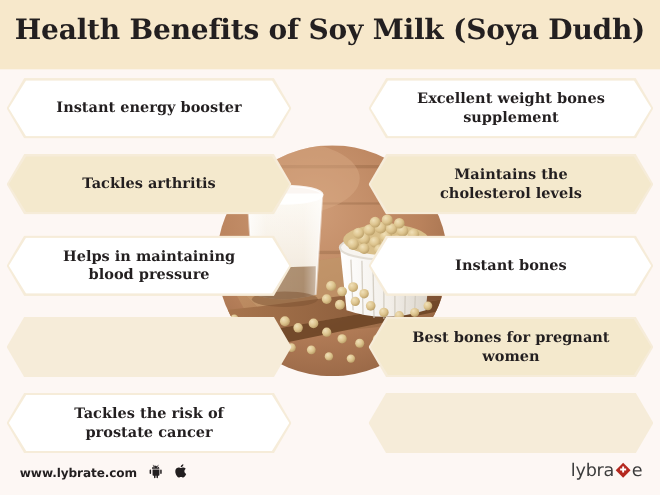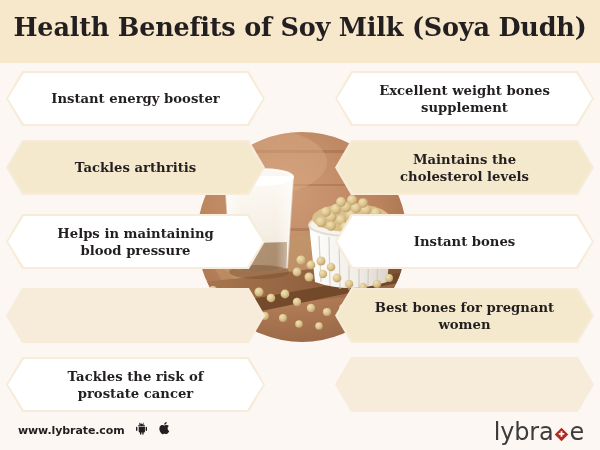--- a/index.html
+++ b/index.html
@@ -135,21 +135,21 @@
   }
   .store-icon { display: block; }
 
   #brand-logo {
     position: absolute;
     right: 16px; top: 418px;
     display: flex;
     align-items: flex-start;
     z-index: 5;
     font-family: "DejaVu Sans", "Liberation Sans", sans-serif;
-    font-size: 24px;
+    font-size: 16px;
     color: #3c3c3c;
     letter-spacing: -0.2px;
   }
   #brand-mark {
     display: inline-block;
     margin: 0 0.5px;
     position: relative;
     top: 2px;
   }
 </style>

